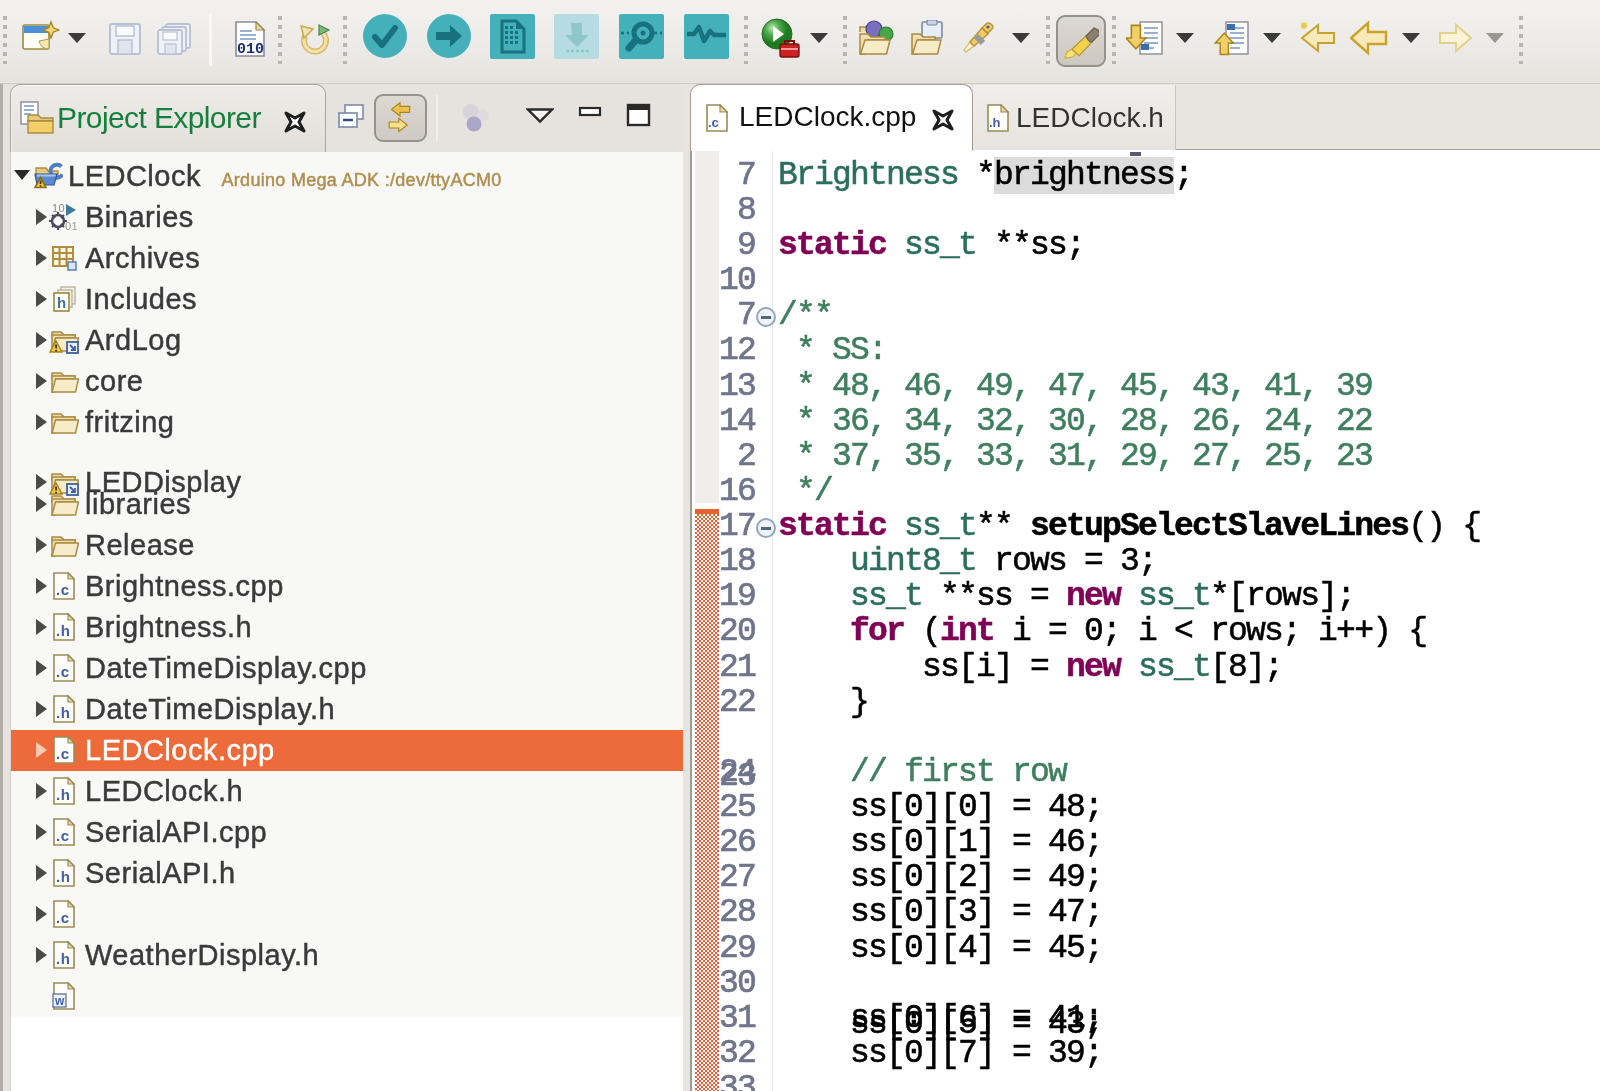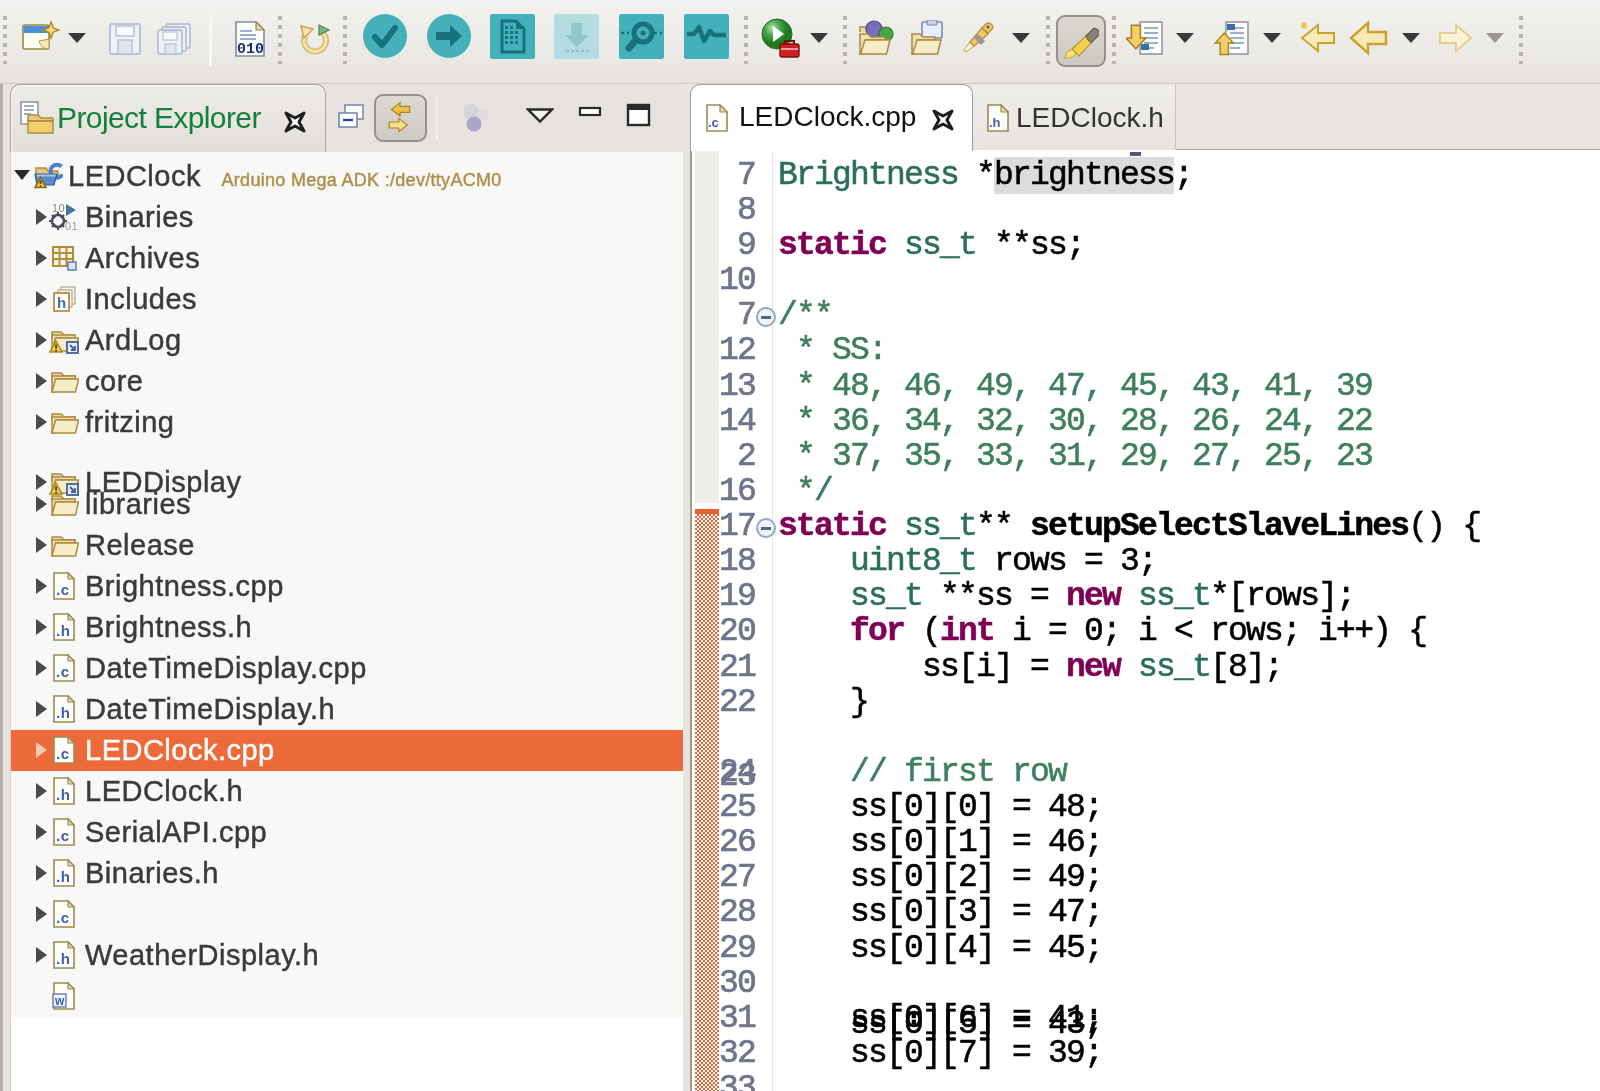--- a/index.html
+++ b/index.html
@@ -433,21 +433,21 @@
     </svg>
 <div class="lbl" style="left:74px">SerialAPI.cpp</div>
 </div>
 <div class="abs treerow" style="top:853px">
 <div class="exp" style="left:25px; border-left-color:#4a4a4a"></div>
 <svg class="abs" style="left:38px; top:5px" width="30" height="30" viewBox="0 0 30 30">
       <path d="M5 2 h14 l6 6 v20 h-20 z" fill="#fffefb" stroke="#9a8a55" stroke-width="1.6"></path>
       <path d="M19 2 l6 6 h-6 z" fill="#e8d9a8" stroke="#9a8a55" stroke-width="1.2"></path>
       <text x="7" y="24" font-size="15" font-weight="bold" fill="#3f5fae" font-family="Liberation Sans">.h</text>
     </svg>
-<div class="lbl" style="left:74px">Binaries.h</div>
+<div class="lbl" style="left:74px">SerialAPI.h</div>
 </div>
 <div class="abs treerow" style="top:894px">
 <div class="exp" style="left:25px; border-left-color:#4a4a4a"></div>
 <svg class="abs" style="left:38px; top:5px" width="30" height="30" viewBox="0 0 30 30">
       <path d="M5 2 h14 l6 6 v20 h-20 z" fill="#fffefb" stroke="#9a8a55" stroke-width="1.6"></path>
       <path d="M19 2 l6 6 h-6 z" fill="#e8d9a8" stroke="#9a8a55" stroke-width="1.2"></path>
       <text x="7" y="24" font-size="15" font-weight="bold" fill="#3f5fae" font-family="Liberation Sans">.c</text>
     </svg>
 </div>
 <div class="abs treerow" style="top:935px">

